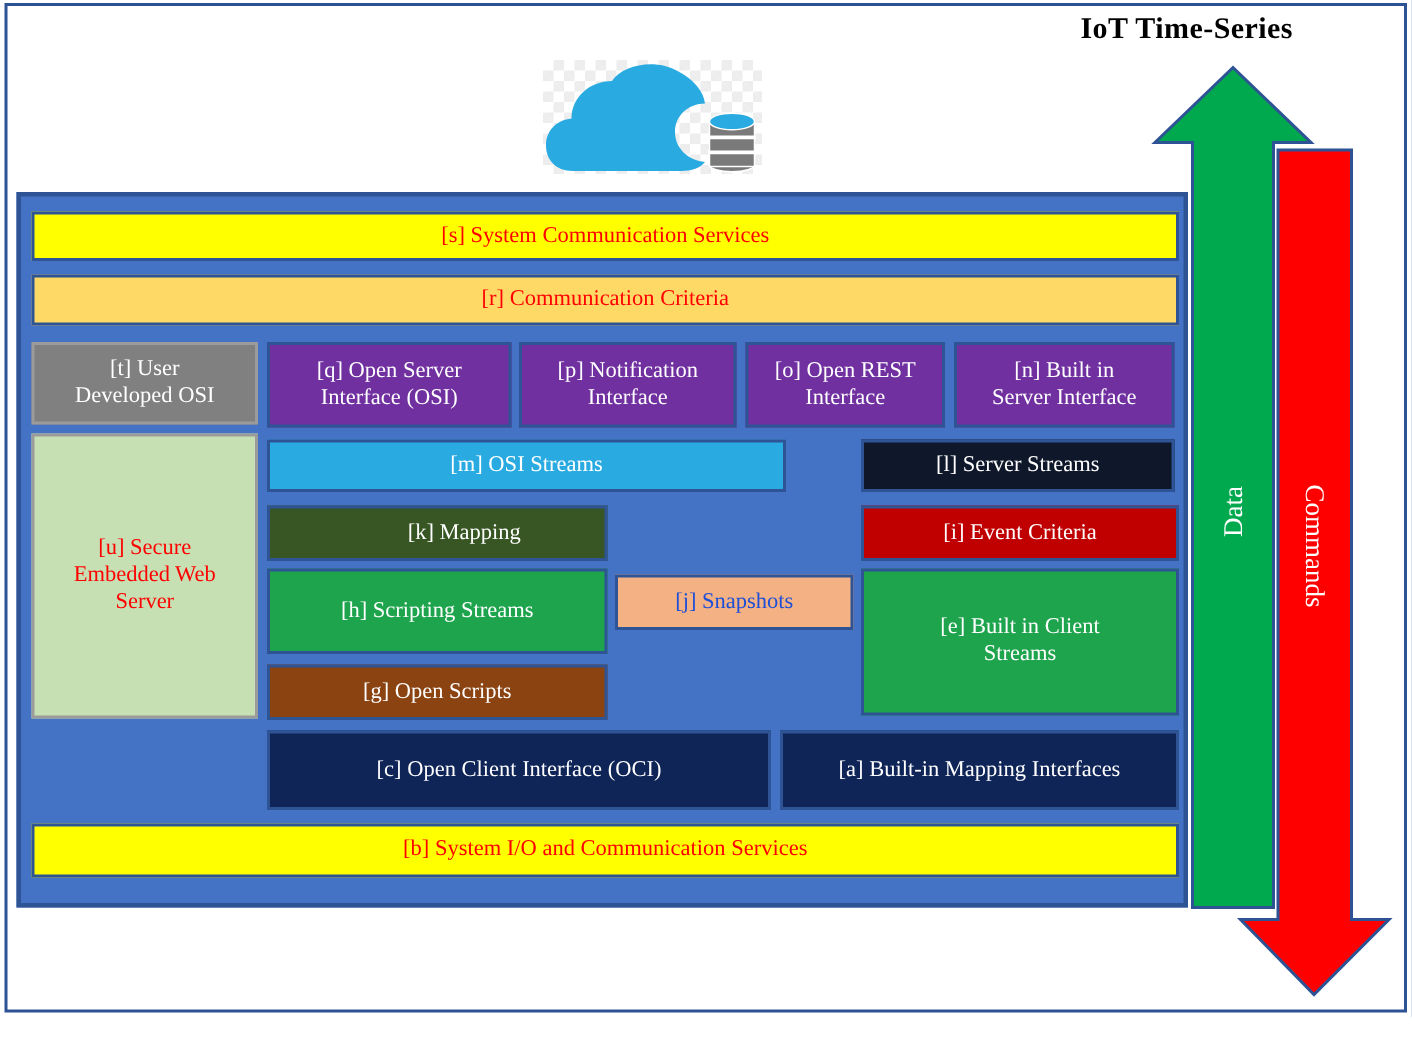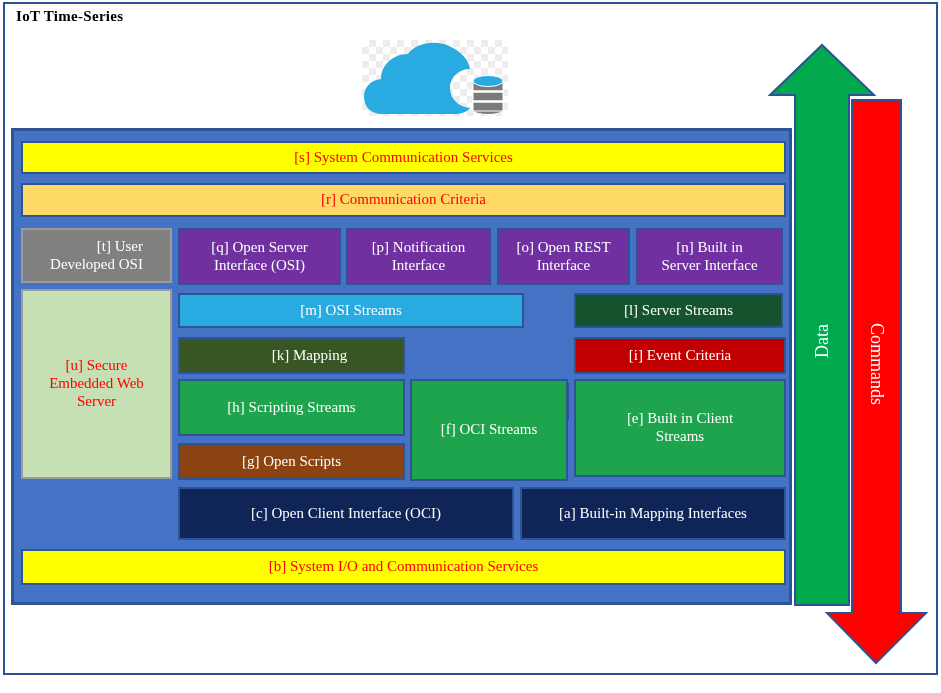--- a/index.html
+++ b/index.html
@@ -1,36 +1,36 @@
 <!DOCTYPE html>
 <html><head>
 <meta charset="utf-8">
 <style>
   html,body{margin:0;padding:0;background:#fff;}
   #page{position:relative;width:941px;height:693px;background:#ffffff;overflow:hidden;
         font-family:"Liberation Serif",serif;}
   .frame{position:absolute;left:3px;top:2px;width:931px;height:669px;
          border:2px solid #2E5395;}
-  .title{position:absolute;left:16px;top:8px;width:862px;text-align:left;
-         font-size:15px;font-weight:600;color:#000;letter-spacing:.3px;}
+  .title{position:absolute;left:0;top:8px;width:862px;text-align:right;
+         font-size:20px;font-weight:600;color:#000;letter-spacing:.3px;}
   .icon-wrap{position:absolute;left:362px;top:40px;width:146px;height:76px;
          background-color:#fff;
          background-image:linear-gradient(45deg,#ededed 25%,transparent 25%,transparent 75%,#ededed 75%),
                           linear-gradient(45deg,#ededed 25%,transparent 25%,transparent 75%,#ededed 75%);
          background-size:14px 14px;background-position:0 0,7px 7px;}
   .container{position:absolute;left:11px;top:128px;width:781px;height:477px;
          background:#4472C4;border:3px solid #2F5496;box-sizing:border-box;}
   .block{position:absolute;box-sizing:border-box;border:2px solid #2F5496;
          display:flex;align-items:center;justify-content:center;text-align:center;
          font-size:15px;line-height:1.18;white-space:pre-line;padding:1px 4px;}
   .gray-border{border-color:#9B9B9B;}
   
   .ps{left:21px;top:141px;width:765px;height:33px;}
   .pr{left:21px;top:183px;width:765px;height:34px;}
-  .pt{left:21px;top:228px;width:151px;height:55px;text-align:right;}
+  .pt{left:21px;top:228px;width:151px;height:55px;}
   .pq{left:178px;top:228px;width:163px;height:57px;}
   .pp{left:346px;top:228px;width:145px;height:57px;}
   .po{left:497px;top:228px;width:133px;height:57px;}
   .pn{left:636px;top:228px;width:147px;height:57px;}
   .pu{left:21px;top:289px;width:151px;height:190px;}
   .pm{left:178px;top:293px;width:346px;height:35px;}
   .pl{left:574px;top:293px;width:209px;height:35px;}
   .pk{left:178px;top:337px;width:227px;height:37px;padding-left:40px;}
   .pj{left:410px;top:337px;width:159px;height:37px;}
   .pi{left:574px;top:337px;width:212px;height:37px;}
@@ -80,26 +80,25 @@
   <div class="block pp" style="background: rgb(112, 48, 160); color: rgb(255, 255, 255);">[p] Notification
 Interface</div>
   <div class="block po" style="background: rgb(112, 48, 160); color: rgb(255, 255, 255);">[o] Open REST
 Interface</div>
   <div class="block pn" style="background: rgb(112, 48, 160); color: rgb(255, 255, 255);">[n] Built in
 Server Interface</div>
   <div class="block pu gray-border" style="background: rgb(198, 224, 180); color: rgb(255, 0, 0);">[u] Secure
 Embedded Web
 Server</div>
   <div class="block pm" style="background: rgb(41, 171, 226); color: rgb(255, 255, 255);">[m] OSI Streams</div>
-  <div class="block pl" style="background: #14532d; color: rgb(255, 255, 255);">[l] Server Streams</div>
+  <div class="block pl" style="background: #0f172a; color: rgb(255, 255, 255);">[l] Server Streams</div>
   <div class="block pk" style="background: rgb(55, 86, 35); color: rgb(255, 255, 255);">[k] Mapping</div>
   <div class="block pj" style="background: rgb(244, 177, 131); color: #1d4ed8; margin-top: 46px;">[j] Snapshots</div>
   <div class="block pi" style="background: rgb(192, 0, 0); color: rgb(255, 255, 255);">[i] Event Criteria</div>
   <div class="block ph" style="background: rgb(30, 164, 77); color: rgb(255, 255, 255);">[h] Scripting Streams</div>
-  <div class="block pf" style="background: rgb(30, 164, 77); color: rgb(255, 255, 255);">[f] OCI Streams</div>
   <div class="block pe" style="background: rgb(30, 164, 77); color: rgb(255, 255, 255);">[e] Built in Client
 Streams</div>
   <div class="block pg" style="background: rgb(138, 67, 17); color: rgb(255, 255, 255);">[g] Open Scripts</div>
   <div class="block pc" style="background: rgb(15, 37, 87); color: rgb(255, 255, 255);">[c] Open Client Interface (OCI)</div>
   <div class="block pa" style="background: rgb(15, 37, 87); color: rgb(255, 255, 255);">[a] Built-in Mapping Interfaces</div>
   <div class="block pb" style="background: rgb(255, 255, 0); color: rgb(255, 0, 0);">[b] System I/O and Communication Services</div>
 
   <svg class="arrows" viewBox="0 0 172 632">
     <polygon points="33,565 33,55 8,55 60,5 112,55 87,55 87,565" stroke="#2E5395" stroke-width="2" style="fill: rgb(0, 169, 78);"></polygon>
     <polygon points="90,60 139,60 139,573 164,573 114,623 65,573 90,573" stroke="#2E5395" stroke-width="2" style="fill: rgb(255, 0, 0);"></polygon>

